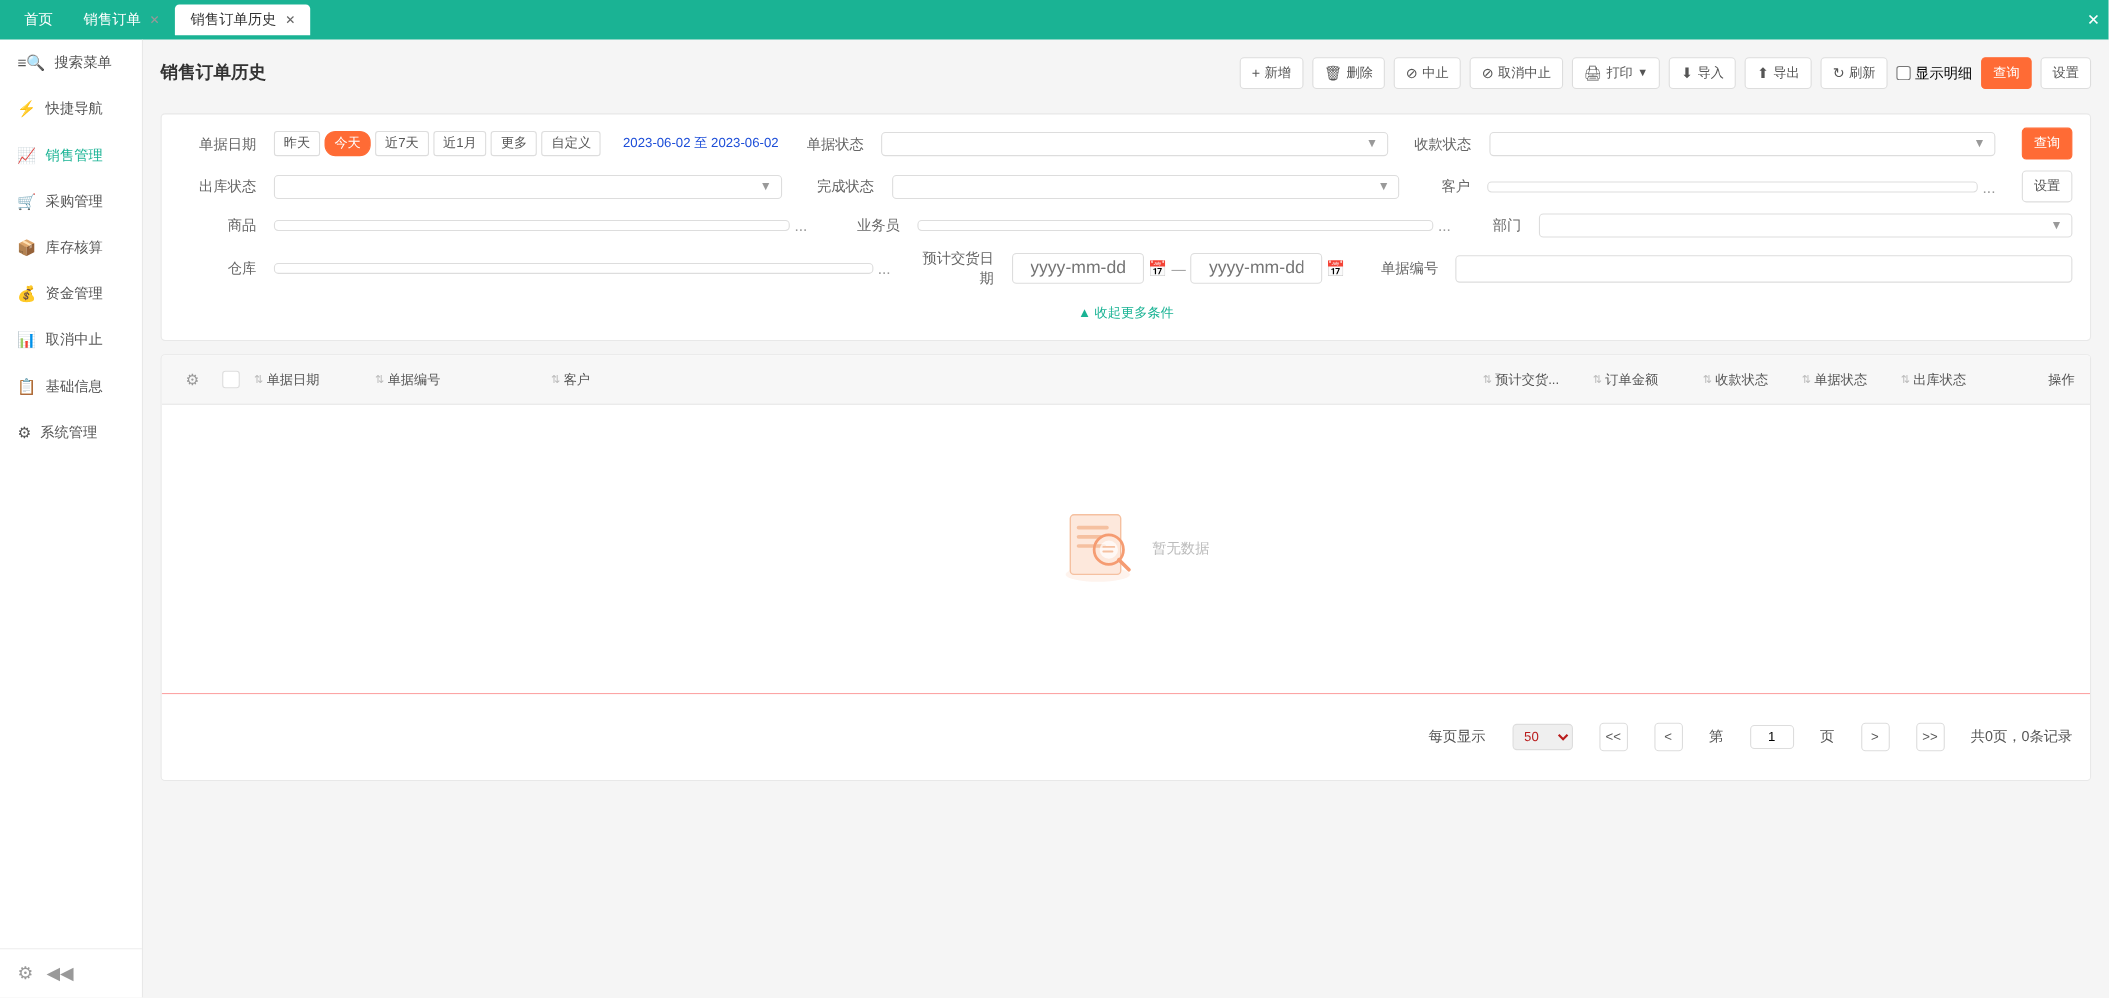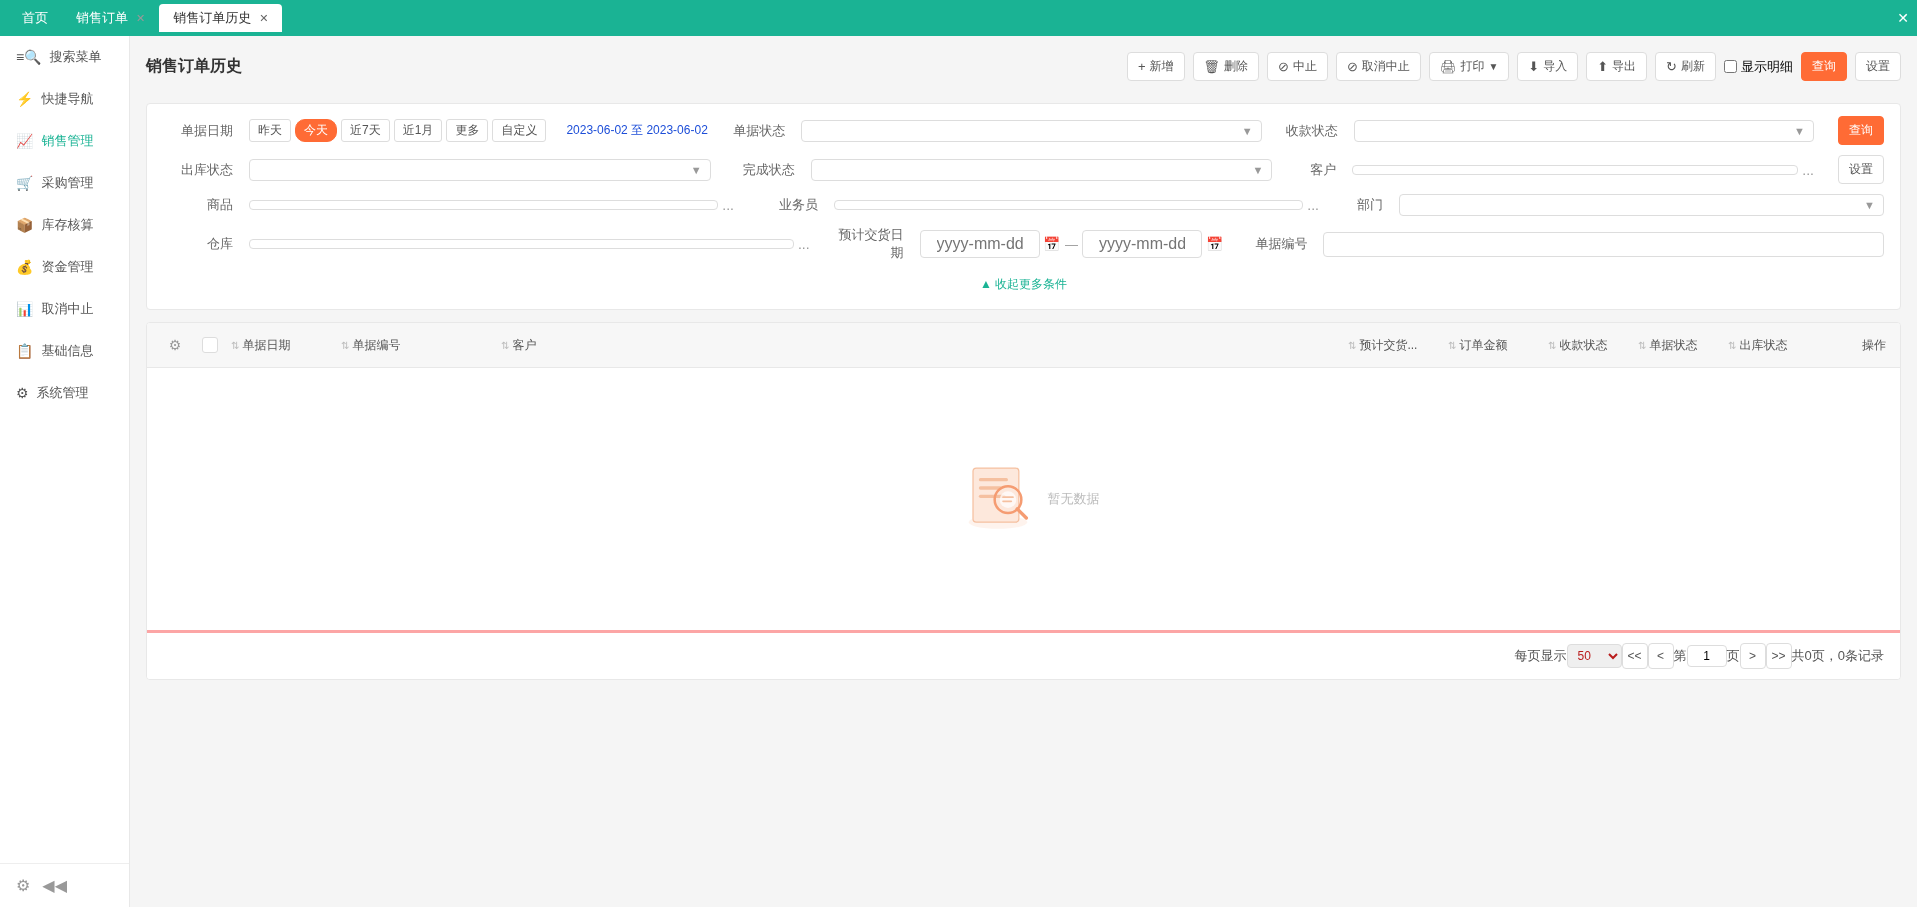--- a/index.html
+++ b/index.html
@@ -271,25 +271,25 @@
       height: 90px;
       margin-bottom: 12px;
     }
     .empty-text { font-size: 13px; color: #bbb; }
 
     
     .pagination {
       display: flex;
       align-items: center;
       justify-content: flex-end;
-      padding: 10px 16px;
-      gap: 0;
+      padding: 26px 16px;
+      gap: 24px;
       font-size: 13px;
       color: #555;
-      border-top: 3px solid #fca5a5;
+      border-top: 1px solid #fca5a5;
       background: white;
     }
     .page-size-select {
       border: 1px solid #ddd;
       border-radius: 4px;
       padding: 3px 6px;
       font-size: 12px;
       color: #b91c1c;
       cursor: pointer;
     }

